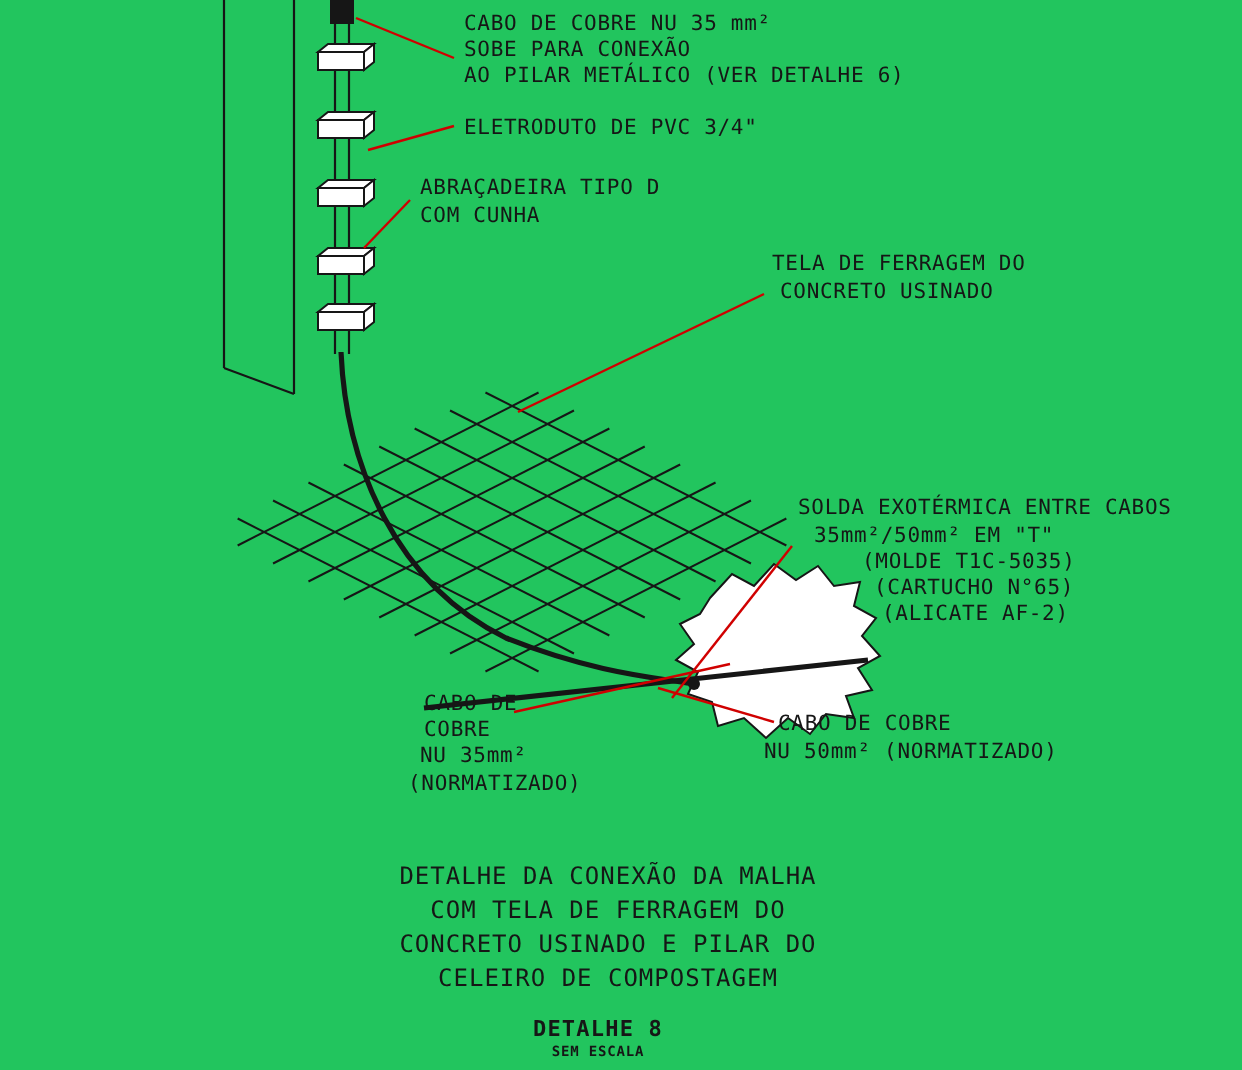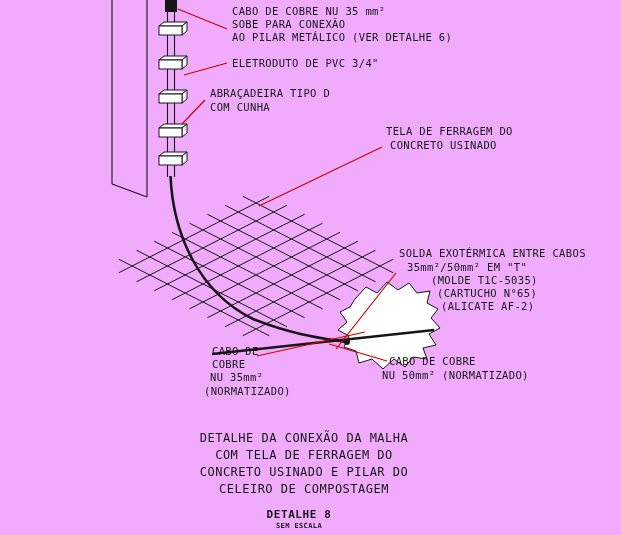--- a/index.html
+++ b/index.html
@@ -1,19 +1,19 @@
 <!DOCTYPE html>
 <html><head>
 <meta charset="utf-8">
 <style>
   html,body{margin:0;padding:0;background:#ffffff;}
   .canvas{
     position:relative;
     width:621px;height:535px;
-    background:#f0abfc;
+    background:#22c55e;
     overflow:hidden;
     font-family:"DejaVu Sans Mono","Liberation Mono",monospace;
   }
   svg{display:block;}
   svg text{
     font-family:"DejaVu Sans Mono","Liberation Mono",monospace;
     fill:#161616;
   }
   .lbl{font-size:10.5px;letter-spacing:0.35px;}
   .title{font-size:12px;letter-spacing:0.5px;}

